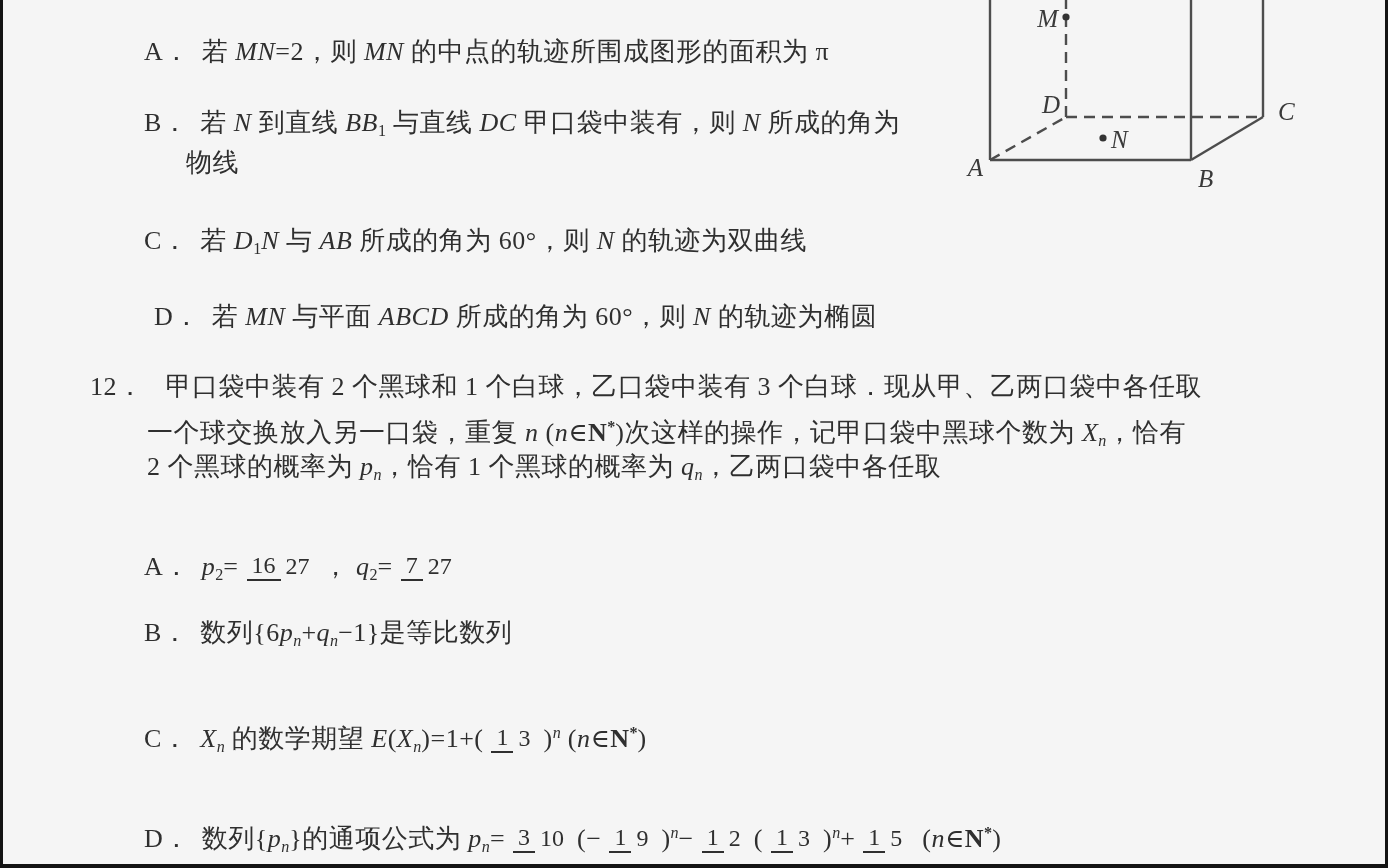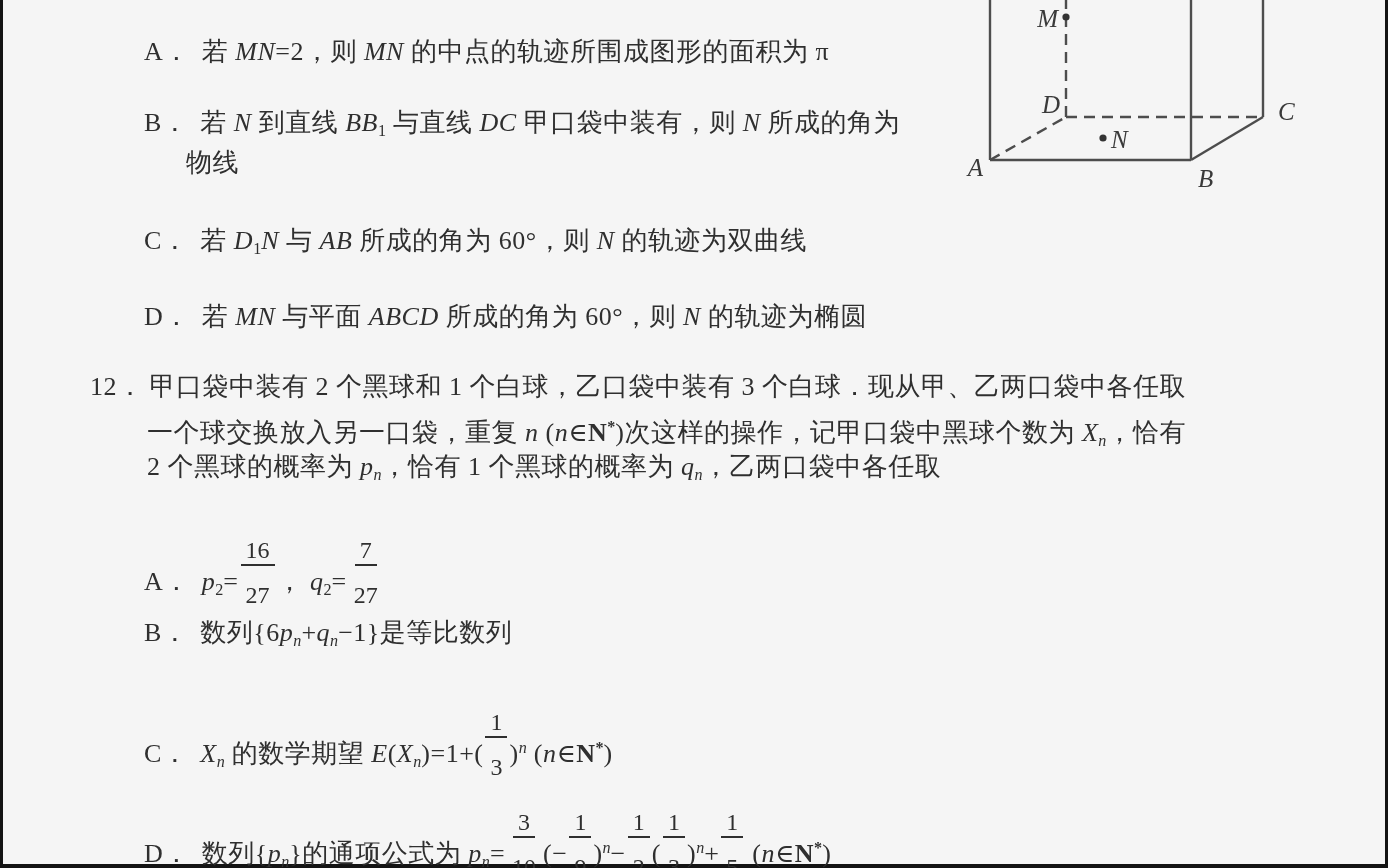--- a/index.html
+++ b/index.html
@@ -10,29 +10,29 @@
   }
   .edge{position:absolute;background:#141414;}
   .edge-left{left:0;top:0;width:3px;height:868px;}
   .edge-right{right:0;top:0;width:3px;height:868px;}
   .edge-bottom{left:0;bottom:0;width:1388px;height:4px;}
   .row{
     position:absolute;white-space:nowrap;
     font-size:26px;line-height:34px;letter-spacing:0.5px;
   }
   .lbl{margin-right:12px;}
-  .qnum{margin-right:6px;}
+  .qnum{margin-right:22px;}
   .it{font-style:italic;font-family:"Liberation Serif","DejaVu Serif",serif;}
   .bd{font-weight:bold;}
   .sb{font-size:62%;vertical-align:-0.28em;letter-spacing:0;}
   .sp{font-size:62%;vertical-align:0.55em;letter-spacing:0;}
   .frac{
-    display:inline-flex;flex-direction:column;align-items:center;
+    display:inline-flex;flex-direction:row;align-items:center;
     vertical-align:middle;line-height:1.12;font-size:24px;
-    margin:0 2px;transform:translateY(-3px);letter-spacing:0;
+    margin:0 8px;transform:translateY(-3px);letter-spacing:0;
   }
   .frac .fn{padding:0 5px;border-bottom:2px solid #2f2f2f;}
   .frac .fd{padding:16px 5px;font-family:Liberation Serif, serif;}
   .figure{position:absolute;left:952px;top:0;}
   .figure text{
     font-size:25px;font-style:italic;fill:#3a3a3a;
     font-family:"Liberation Serif","DejaVu Serif",serif;
   }
 </style>
 </head>
@@ -68,21 +68,21 @@
 </div>
 <div class="row" style="left:144px;top:106px">
   <span class="lbl">B．</span><span><span>若 </span><span class="it">N</span><span> 到直线 </span><span class="it">BB</span><span class="sb">1</span><span> 与直线 </span><span class="it">DC</span><span> 甲口袋中装有，则 </span><span class="it">N</span><span> 所成的角为</span></span>
 </div>
 <div class="row" style="left:186px;top:146px">
   <span><span>物线</span></span>
 </div>
 <div class="row" style="left:144px;top:224px">
   <span class="lbl">C．</span><span><span>若 </span><span class="it">D</span><span class="sb">1</span><span class="it">N</span><span> 与 </span><span class="it">AB</span><span> 所成的角为 60°，则 </span><span class="it">N</span><span> 的轨迹为双曲线</span></span>
 </div>
-<div class="row" style="left:144px;top:300px">
+<div class="row" style="left:154px;top:300px">
   <span class="lbl">D．</span><span><span>若 </span><span class="it">MN</span><span> 与平面 </span><span class="it">ABCD</span><span> 所成的角为 60°，则 </span><span class="it">N</span><span> 的轨迹为椭圆</span></span>
 </div>
 
 <div class="row" style="left:90px;top:370px">
   <span class="qnum">12．</span><span><span>甲口袋中装有 2 个黑球和 1 个白球，乙口袋中装有 3 个白球．现从甲、乙两口袋中各任取</span></span>
 </div>
 <div class="row" style="left:147px;top:410px">
   <span><span>一个球交换放入另一口袋，重复 </span><span class="it">n</span><span> (</span><span class="it">n</span><span>∈</span><span class="bd">N</span><span class="bd sp">*</span><span>)次这样的操作，记甲口袋中黑球个数为 </span><span class="it">X</span><span class="it sb">n</span><span>，恰有</span></span>
 </div>
 <div class="row" style="left:147px;top:450px">

